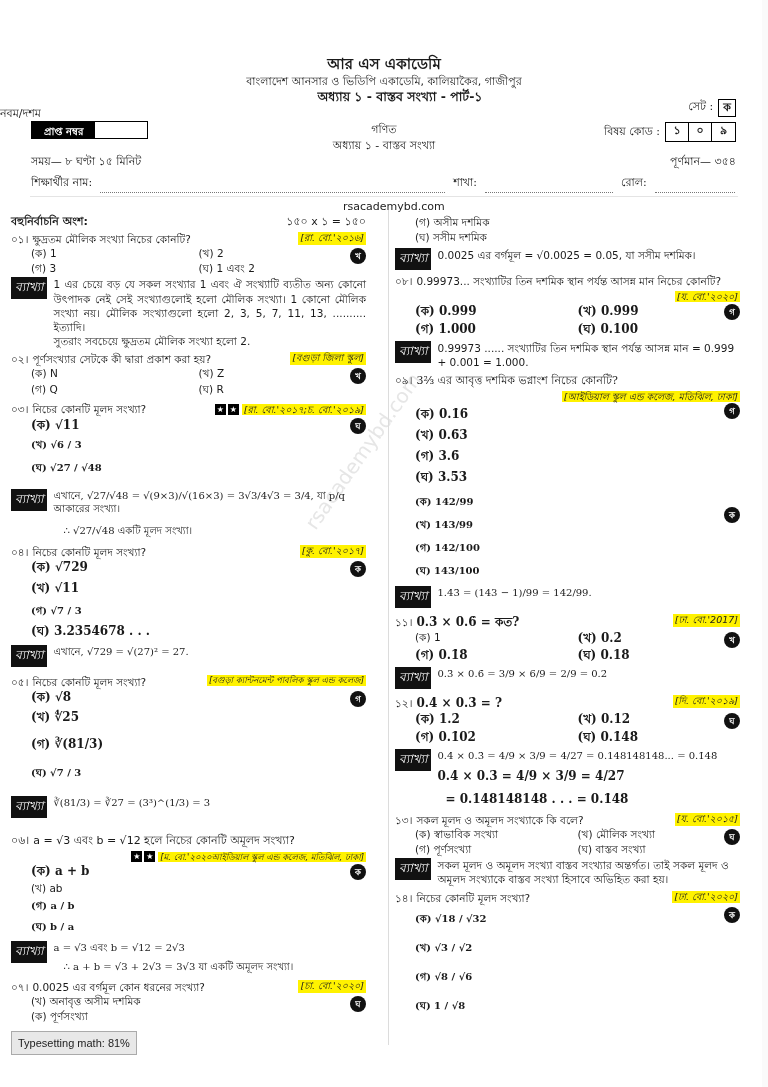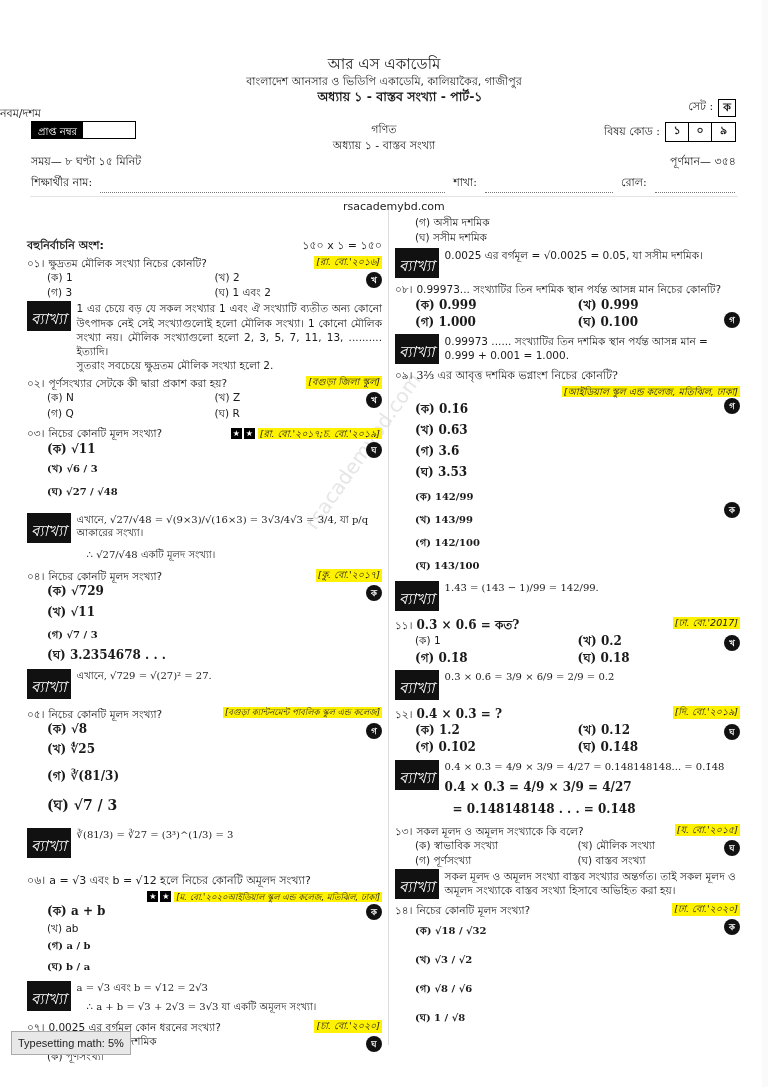--- a/index.html
+++ b/index.html
@@ -1,65 +1,65 @@
 <!DOCTYPE html>
 <html><head>
 <meta charset="utf-8">
 <style>
   * { box-sizing: border-box; margin: 0; padding: 0; }
   html, body { width: 768px; height: 1087px; background: #ffffff; overflow: hidden; }
   body { font-family: "DejaVu Sans", sans-serif; color: #1a1a1a; position: relative; }
 
   .header { position: absolute; left: 0; top: 0; width: 768px; height: 200px; }
-  .h-title { position: absolute; top: 52px; left: 0; width: 768px; text-align: center; font-size: 15px; font-weight: normal; }
+  .h-title { position: absolute; top: 52px; left: 0; width: 768px; text-align: center; font-size: 15px; font-weight: bold; }
   .h-sub { position: absolute; top: 73px; left: 0; width: 768px; text-align: center; font-size: 11px; }
   .h-chapter { position: absolute; top: 88px; left: 16px; width: 768px; text-align: center; font-size: 12.5px; font-weight: bold; }
   .h-class { position: absolute; top: 105px; left: 0; width: 768px; font-size: 11px; }
   .h-subject { position: absolute; top: 121px; left: 0; width: 768px; text-align: center; font-size: 11px; }
   .h-ch2 { position: absolute; top: 137px; left: 0; width: 768px; text-align: center; font-size: 11px; }
 
   .obtained { position: absolute; left: 31px; top: 121px; height: 18px; display: flex; border: 1px solid #000; }
-  .obtained .lbl { background: #000; color: #fff; font-size: 10px; padding: 2px 6px; white-space: nowrap; }
+  .obtained .lbl { background: #000; color: #fff; font-size: 10px; padding: 2px 12px; white-space: nowrap; font-weight: bold; }
   .obtained .val { width: 52px; background: #fff; }
 
   .set-row { position: absolute; right: 32px; top: 98px; display: flex; align-items: center; gap: 5px; font-size: 11px; }
   .box { border: 1.5px solid #000; font-size: 11px; padding: 0 4px; height: 18px; line-height: 16px; text-align: center; min-width: 17px; font-weight: bold; }
   .code-row { position: absolute; right: 32px; top: 122px; display: flex; align-items: center; gap: 5px; font-size: 11px; }
   .code-boxes { display: flex; border: 1.5px solid #000; }
   .code-boxes span { width: 23px; height: 18px; line-height: 16px; text-align: center; border-right: 1.5px solid #000; font-weight: bold; font-size: 11px; }
   .code-boxes span:last-child { border-right: none; }
 
   .time { position: absolute; left: 31px; top: 153px; font-size: 11px; }
   .marks { position: absolute; right: 32px; top: 153px; font-size: 11px; }
   .name-row { position: absolute; left: 31px; top: 174px; width: 706px; font-size: 11px; display: flex; align-items: flex-end; }
   .name-row .dots { border-bottom: 1px dotted #777; height: 10px; }
 
   .hr { position: absolute; left: 30px; top: 196px; width: 708px; height: 1px; background: #e4e4e4; }
   .site { position: absolute; left: 343px; top: 200px; font-size: 11px; color: #222; }
 
   .col { position: absolute; font-size: 10.5px; line-height: 1.35; }
-  .left { left: 27px; top: 215px; width: 355px; margin-top: 24px; }
+  .left { left: 11px; top: 215px; width: 355px; }
   .right { left: 395px; top: 215px; width: 345px; }
   .divider { position: absolute; left: 388px; top: 210px; width: 1px; height: 835px; background: #dcdcdc; }
 
   .sec-head { display: flex; justify-content: space-between; font-weight: bold; font-size: 11px; margin-bottom: 2px; }
   .q { position: relative; margin-bottom: 4px; }
   .q-line { display: flex; justify-content: center; align-items: flex-start; }
   .q-text { flex: 1; }
   .q-num { margin-right: 4px; }
   .tag { background: #fff200; font-style: italic; font-size: 9.5px; padding: 0 2px; white-space: nowrap; }
   .stars { display: inline-flex; gap: 2px; margin-right: 3px; vertical-align: middle; }
   .star { width: 11px; height: 11px; background: #000; color: #fff; font-size: 8px; line-height: 11px; text-align: center; }
   .ans { position: absolute; right: 0; width: 16px; height: 16px; border-radius: 50%; background: #111; color: #fff; font-size: 8.5px; text-align: center; line-height: 16px; font-weight: bold; }
   .opts { padding-left: 20px; display: grid; grid-template-columns: 1fr 1fr; row-gap: 1px; }
   .opts.single { grid-template-columns: 1fr; }
   .opt { font-size: 10.5px; }
   .math { font-family: "DejaVu Serif", serif; font-weight: bold; font-size: 12px; }
   .expl { display: flex; gap: 6px; margin: 2px 0 4px 0; }
-  .expl-badge { background: #111; color: #fff; font-style: italic; font-size: 15px; padding: 12px 4px; height: 30px; line-height: 13px; white-space: nowrap; flex-shrink: 0; }
+  .expl-badge { background: #111; color: #fff; font-style: italic; font-size: 12px; padding: 4px 4px; height: 22px; line-height: 13px; white-space: nowrap; flex-shrink: 0; }
   .expl-body { font-size: 10.5px; }
   .expl-math { font-family: "DejaVu Serif", serif; font-size: 10px; }
 
   .watermark { position: absolute; left: 300px; top: 520px; font-size: 20px; color: #e6e6e6; transform: rotate(-55deg); transform-origin: left top; white-space: nowrap; }
 
   .toast { position: absolute; left: 11px; top: 1031px; background: #e8e8e8; border: 1px solid #aaa; font-family: "Liberation Sans", sans-serif; font-size: 11px; padding: 5px 6px; color: #222; }
   .rscroll { position: absolute; right: 0; top: 0; width: 6px; height: 1087px; background: #fafafa; }
 </style>
 </head>
 <body>
@@ -193,21 +193,21 @@
   <div class="q" style="margin-top:8px">
     <div class="q-line">
         <span class="q-text"><span class="q-num">০৫।</span><span>নিচের কোনটি মূলদ সংখ্যা?</span></span>
         <span class="tag" style="font-size:8.5px">[বগুড়া ক্যান্টনমেন্ট পাবলিক স্কুল এন্ড কলেজ]</span>
       </div>
     <span class="ans" style="top:16px">গ</span>
     <div class="opts single">
       <span class="opt math">(ক) √8</span>
       <span class="opt math" style="line-height:22px">(খ) ∜25</span>
       <span class="opt math" style="line-height:30px">(গ) ∛(81/3)</span>
-      <span class="opt math" style="font-size:14px;line-height:26px">(ঘ) √7 / 3</span>
+      <span class="opt math" style="font-size:10px;line-height:26px">(ঘ) √7 / 3</span>
     </div>
     <div class="expl" style="margin-top:10px">
       <span class="expl-badge">ব্যাখ্যা</span>
       <div class="expl-body expl-math">∛(81/3) = ∛27 = (3³)^(1/3) = 3</div>
     </div>
   </div>
 
   <div class="q" style="margin-top:16px">
     <div class="q-line">
         <span class="q-text" style="font-size:11px"><span class="q-num">০৬।</span><span>a = √3 এবং b = √12 হলে নিচের কোনটি অমূলদ সংখ্যা?</span></span>
@@ -255,20 +255,21 @@
     <div class="expl" style="margin-top:4px">
       <span class="expl-badge">ব্যাখ্যা</span>
       <div class="expl-body">0.0025 এর বর্গমূল = √0.0025 = 0.05, যা সসীম দশমিক।</div>
     </div>
   </div>
 
   <div class="q">
     <div class="q-line">
         <span class="q-text"><span class="q-num">০৮।</span><span>0.99973... সংখ্যাটির তিন দশমিক স্থান পর্যন্ত আসন্ন মান নিচের কোনটি?</span></span>
       </div>
+    <div style="text-align:right"><span class="tag">[য. বো.'২০২০]</span></div>
     <span class="ans" style="top:30px">গ</span>
     <div class="opts">
       <span class="opt math">(ক) 0.999̇</span>
       <span class="opt math">(খ) 0.9̇99̇</span>
       <span class="opt math">(গ) 1.000</span>
       <span class="opt math">(ঘ) 0.100̇</span>
     </div>
     <div class="expl" style="margin-top:4px">
       <span class="expl-badge">ব্যাখ্যা</span>
       <div class="expl-body">0.99973 ...... সংখ্যাটির তিন দশমিক স্থান পর্যন্ত আসন্ন মান = 0.999 + 0.001 = 1.000.</div>
@@ -369,14 +370,14 @@
     <span class="ans" style="top:16px">ক</span>
     <div class="opts single">
       <span class="opt math" style="font-size:10px;line-height:28px">(ক) √18 / √32</span>
       <span class="opt math" style="font-size:10px;line-height:28px">(খ) √3 / √2</span>
       <span class="opt math" style="font-size:10px;line-height:28px">(গ) √8 / √6</span>
       <span class="opt math" style="font-size:10px;line-height:28px">(ঘ) 1 / √8</span>
     </div>
   </div>
 </div>
 
-<div class="toast">Typesetting math: 5%</div>
+<div class="toast">Typesetting math: 81%</div>
 <div class="rscroll"></div>
 
 </body></html>

